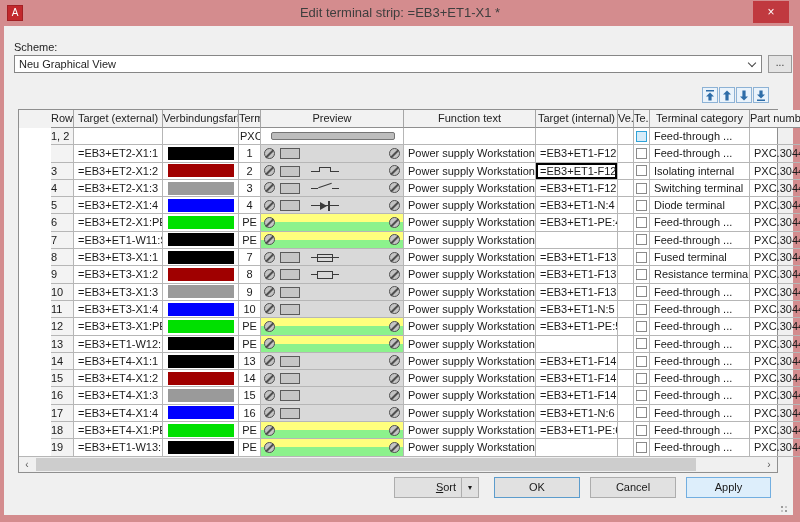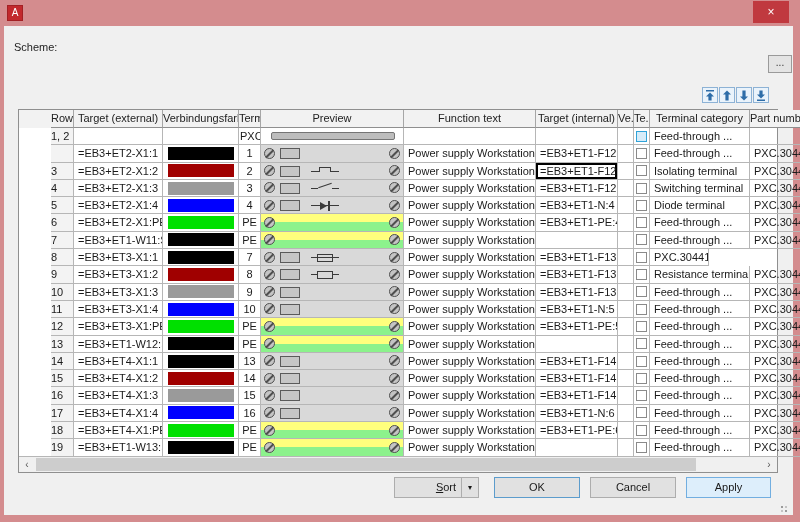--- a/index.html
+++ b/index.html
@@ -100,26 +100,31 @@
   .grip::before { content:''; position:absolute; right:0; bottom:0; width:2px; height:2px; background:#9a9a9a;
     box-shadow:-4px 0 #c3c3c3, 0 -4px #c3c3c3, -4px -4px #9a9a9a; }
 </style>
 </head>
 <body>
 
 <div class="dialog">
 
   <div class="titlebar">
     <div class="app-icon">A</div>
+    <div class="title">Edit terminal strip: =EB3+ET1-X1 *</div>
     <div class="close-btn">×</div>
   </div>
 
   <div class="client">
 
     <div class="scheme-label">Scheme:</div>
+    <div class="combo">
+      <span>Neu Graphical View</span>
+      <span class="chev"></span>
+    </div>
     <div class="browse-btn">...</div>
 
     <div class="arrow-btn" style="left:698px">
       <svg width="10" height="11" viewBox="0 0 10 11">
           <rect x="1" y="0" width="8" height="1.5" fill="#2e6da8"></rect>
           <path d="M5 2.5 L9 6.5 H6.6 V10.5 H3.4 V6.5 H1 Z" fill="#2e6da8"></path>
         </svg>
     </div>
     <div class="arrow-btn" style="left:715px">
       <svg width="10" height="11" viewBox="0 0 10 11">
@@ -219,21 +224,21 @@
         <span class="screw right"></span>
       </div>
 
     </div>
     <div class="cell c5 txt">Power supply Workstation 1</div>
     <div class="cell c6 txt cell-selected">=EB3+ET1-F12:4</div>
     <div class="cell c7"></div>
     <div class="cell c8 tecell">
       <span class="checkbox"></span>
     </div>
-    <div class="cell c9 txt">Isolating terminal</div>
+    <div class="cell c9 txt">Isolating internal</div>
     <div class="cell c10 txt">PXC.3044131</div>
   </div>
 
   <div class="t-row">
     <div class="cell c0 rownum">4</div>
     <div class="cell c1 txt">=EB3+ET2-X1:3</div>
     <div class="cell c2 colorcell">
       <span class="swatch" style="background: rgb(154, 154, 154);"></span>
     </div>
     <div class="cell c3 termcell">3</div>
@@ -356,20 +361,21 @@
         <span class="screw right"></span>
       </div>
 
     </div>
     <div class="cell c5 txt">Power supply Workstation 2</div>
     <div class="cell c6 txt">=EB3+ET1-F13:2</div>
     <div class="cell c7"></div>
     <div class="cell c8 tecell">
       <span class="checkbox"></span>
     </div>
+    <div class="cell c9 txt">Fused terminal</div>
     <div class="cell c10 txt">PXC.3044131</div>
   </div>
 
   <div class="t-row">
     <div class="cell c0 rownum">9</div>
     <div class="cell c1 txt">=EB3+ET3-X1:2</div>
     <div class="cell c2 colorcell">
       <span class="swatch" style="background: rgb(160, 0, 0);"></span>
     </div>
     <div class="cell c3 termcell">8</div>

